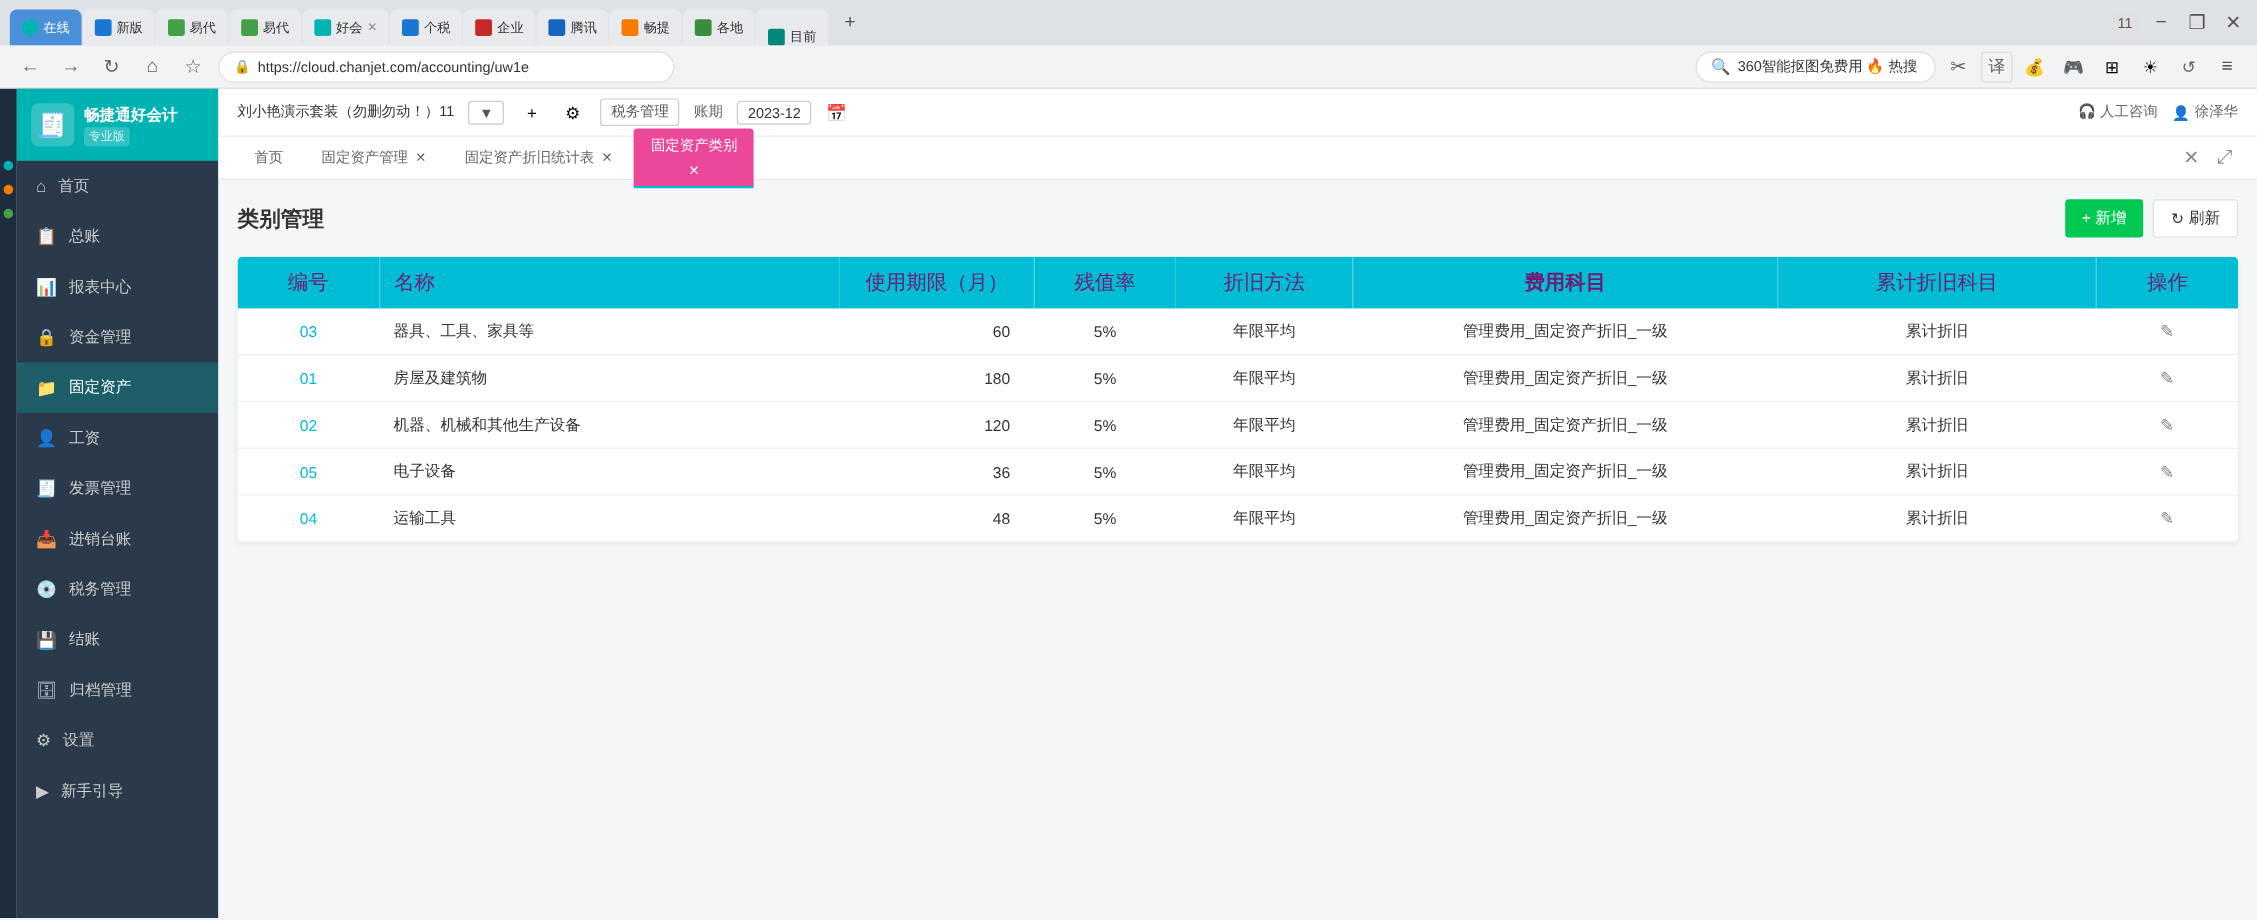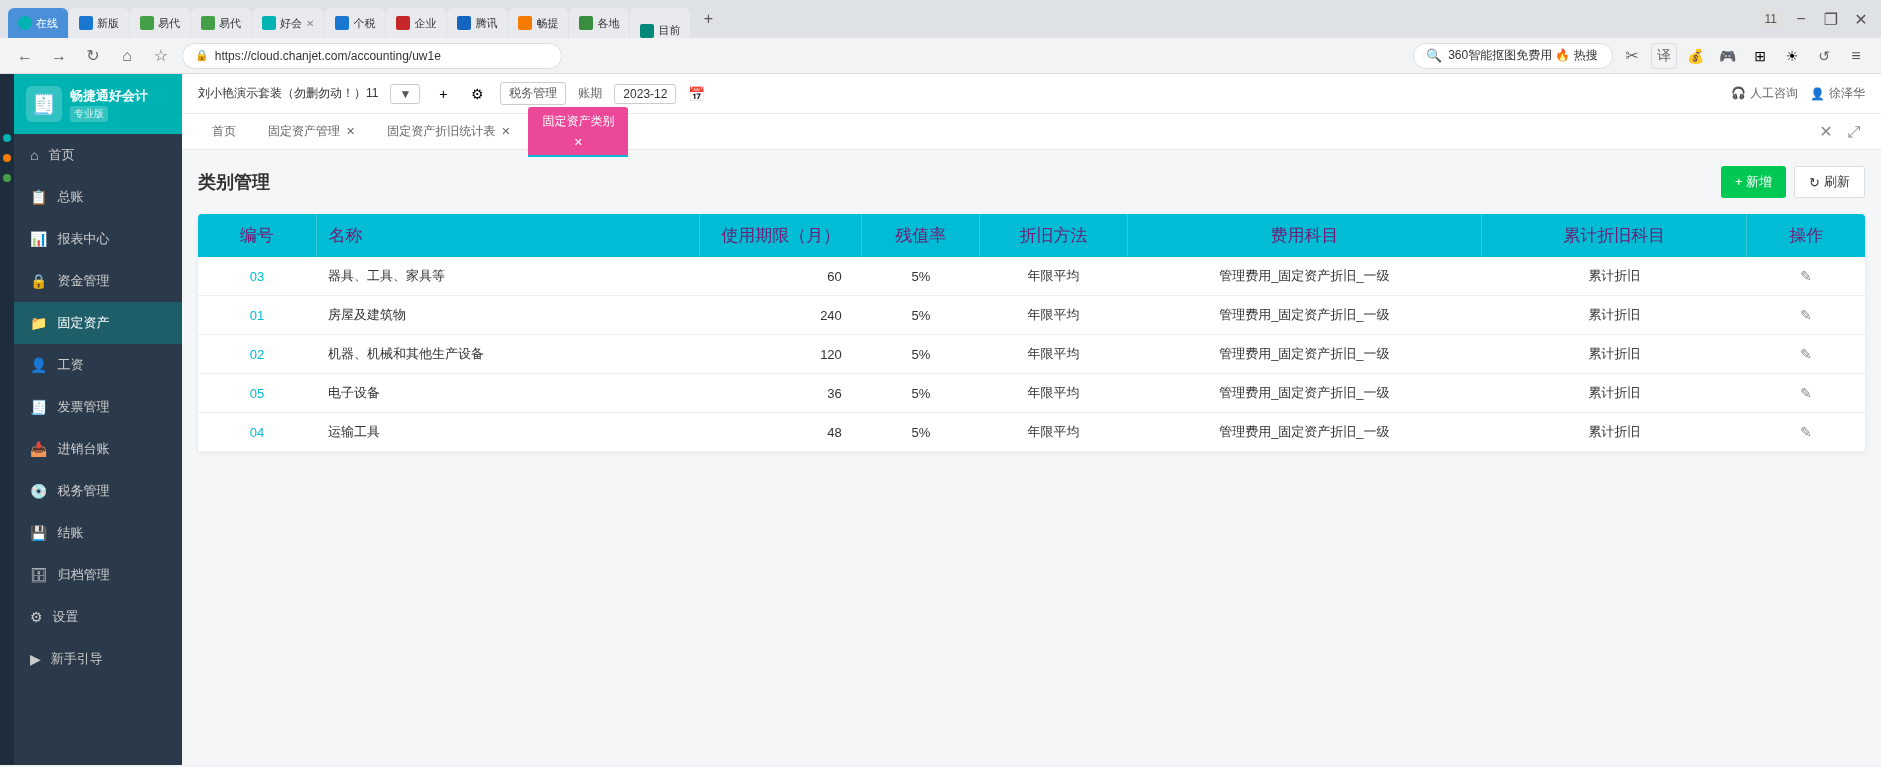--- a/index.html
+++ b/index.html
@@ -267,40 +267,40 @@
       </div>
 
       <table class="data-table">
         <thead>
           <tr>
             <th style="width:80px;">编号</th>
             <th style="width:260px;text-align:left;">名称</th>
             <th style="width:110px;">使用期限（月）</th>
             <th style="width:80px;">残值率</th>
             <th style="width:100px;">折旧方法</th>
-            <th style="width:240px;">费用科目</th>
+            <th style="width:240px;font-weight:bold;">费用科目</th>
             <th style="width:180px;">累计折旧科目</th>
             <th style="width:80px;">操作</th>
           </tr>
         </thead>
         <tbody id="table-body">
         <tr>
     <td class="td-code" style="color:#00bcd4;cursor:pointer;text-align:center;">03</td>
     <td class="td-name" style="text-align:left;">器具、工具、家具等</td>
     <td style="text-align:right;padding-right:20px;">60</td>
     <td>5%</td>
     <td>年限平均</td>
     <td>管理费用_固定资产折旧_一级</td>
     <td>累计折旧</td>
     <td><span class="edit-icon" style="cursor:pointer;color:#888;font-size:14px;">✎</span></td>
   </tr>
             <tr>
     <td class="td-code" style="color:#00bcd4;cursor:pointer;text-align:center;">01</td>
     <td class="td-name" style="text-align:left;">房屋及建筑物</td>
-    <td style="text-align:right;padding-right:20px;">240</td>
+    <td style="text-align:right;padding-right:20px;">180</td>
     <td>5%</td>
     <td>年限平均</td>
     <td>管理费用_固定资产折旧_一级</td>
     <td>累计折旧</td>
     <td><span class="edit-icon" style="cursor:pointer;color:#888;font-size:14px;">✎</span></td>
   </tr>
             <tr>
     <td class="td-code" style="color:#00bcd4;cursor:pointer;text-align:center;">02</td>
     <td class="td-name" style="text-align:left;">机器、机械和其他生产设备</td>
     <td style="text-align:right;padding-right:20px;">120</td>

